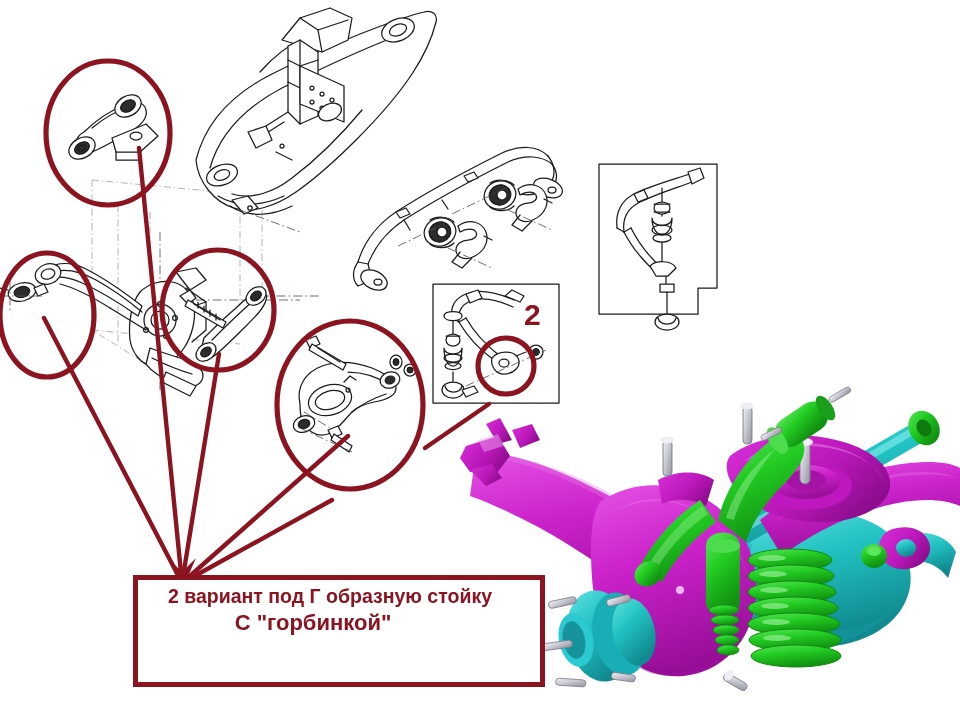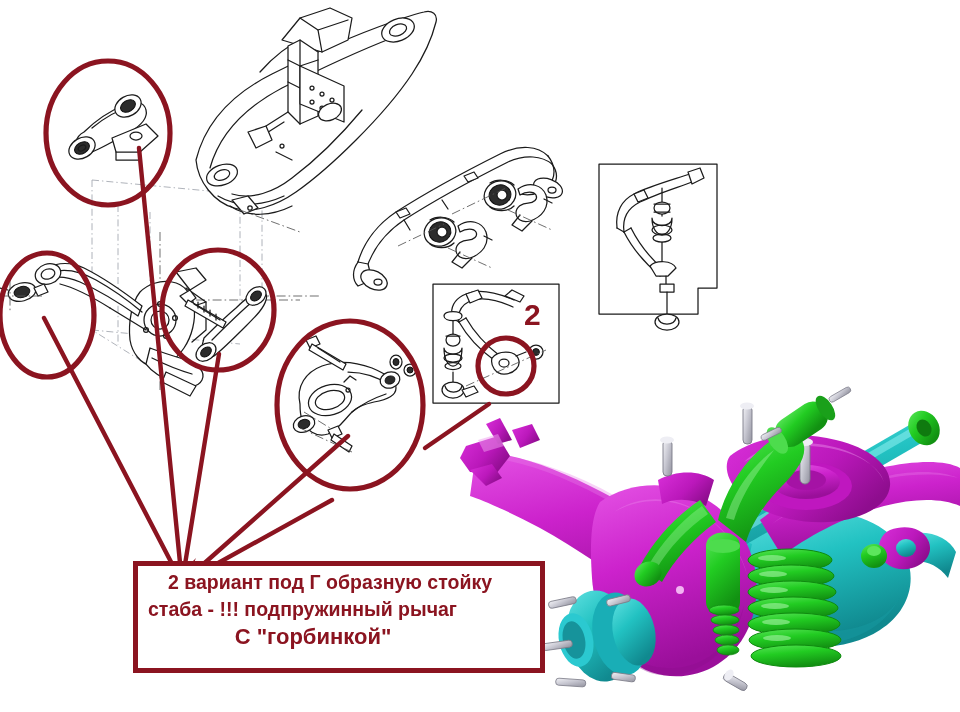--- a/index.html
+++ b/index.html
@@ -19,21 +19,21 @@
   .bushing{fill:#2c2c2c;stroke:#111;stroke-width:1;}
 
   
   .anno{fill:none;stroke:#8b1420;stroke-width:5.2;
         stroke-linecap:round;stroke-linejoin:round;}
   .anno-thin{fill:none;stroke:#8b1420;stroke-width:4.4;
         stroke-linecap:round;}
   .anno-fill{fill:#8b1420;}
 
   
-  #callout{position:absolute;left:133px;top:561px;width:412px;height:112px;
+  #callout{position:absolute;left:133px;top:575px;width:412px;height:112px;
            border:5px solid #8b1420;background:#ffffff;box-sizing:border-box;
            padding:4px 8px 0 8px;}
   #callout .l1,#callout .l2,#callout .l3{
            color:#8b1420;font-weight:bold;white-space:nowrap;
            font-family:"Liberation Sans", sans-serif;}
   #callout .l1{font-size:19.5px;line-height:25px;text-align:left;padding-left:22px;}
   #callout .l2{font-size:19.5px;line-height:28px;text-align:left;padding-left:2px;}
   #callout .l3{font-size:22px;line-height:28px;text-align:center;padding-right:52px;}
 
   #label2{position:absolute;left:524px;top:300px;color:#8b1420;
@@ -523,17 +523,16 @@
     <ellipse class="anno" cx="47" cy="315" rx="47" ry="62"></ellipse>
     <ellipse class="anno" cx="218" cy="310" rx="56" ry="60"></ellipse>
     <ellipse class="anno" cx="350" cy="405" rx="73" ry="84"></ellipse>
     <circle class="anno" cx="506" cy="366" r="28"></circle>
   </svg>
 
   <div id="label2">2</div>
 
   <div id="callout">
     <div class="l1">2 вариант под Г образную стойку</div>
-    <div class="l2">стаба - !!! подпружинный  рычаг</div>
     <div class="l3">С "горбинкой"</div>
   </div>
 
 </div>
 
 </body></html>

